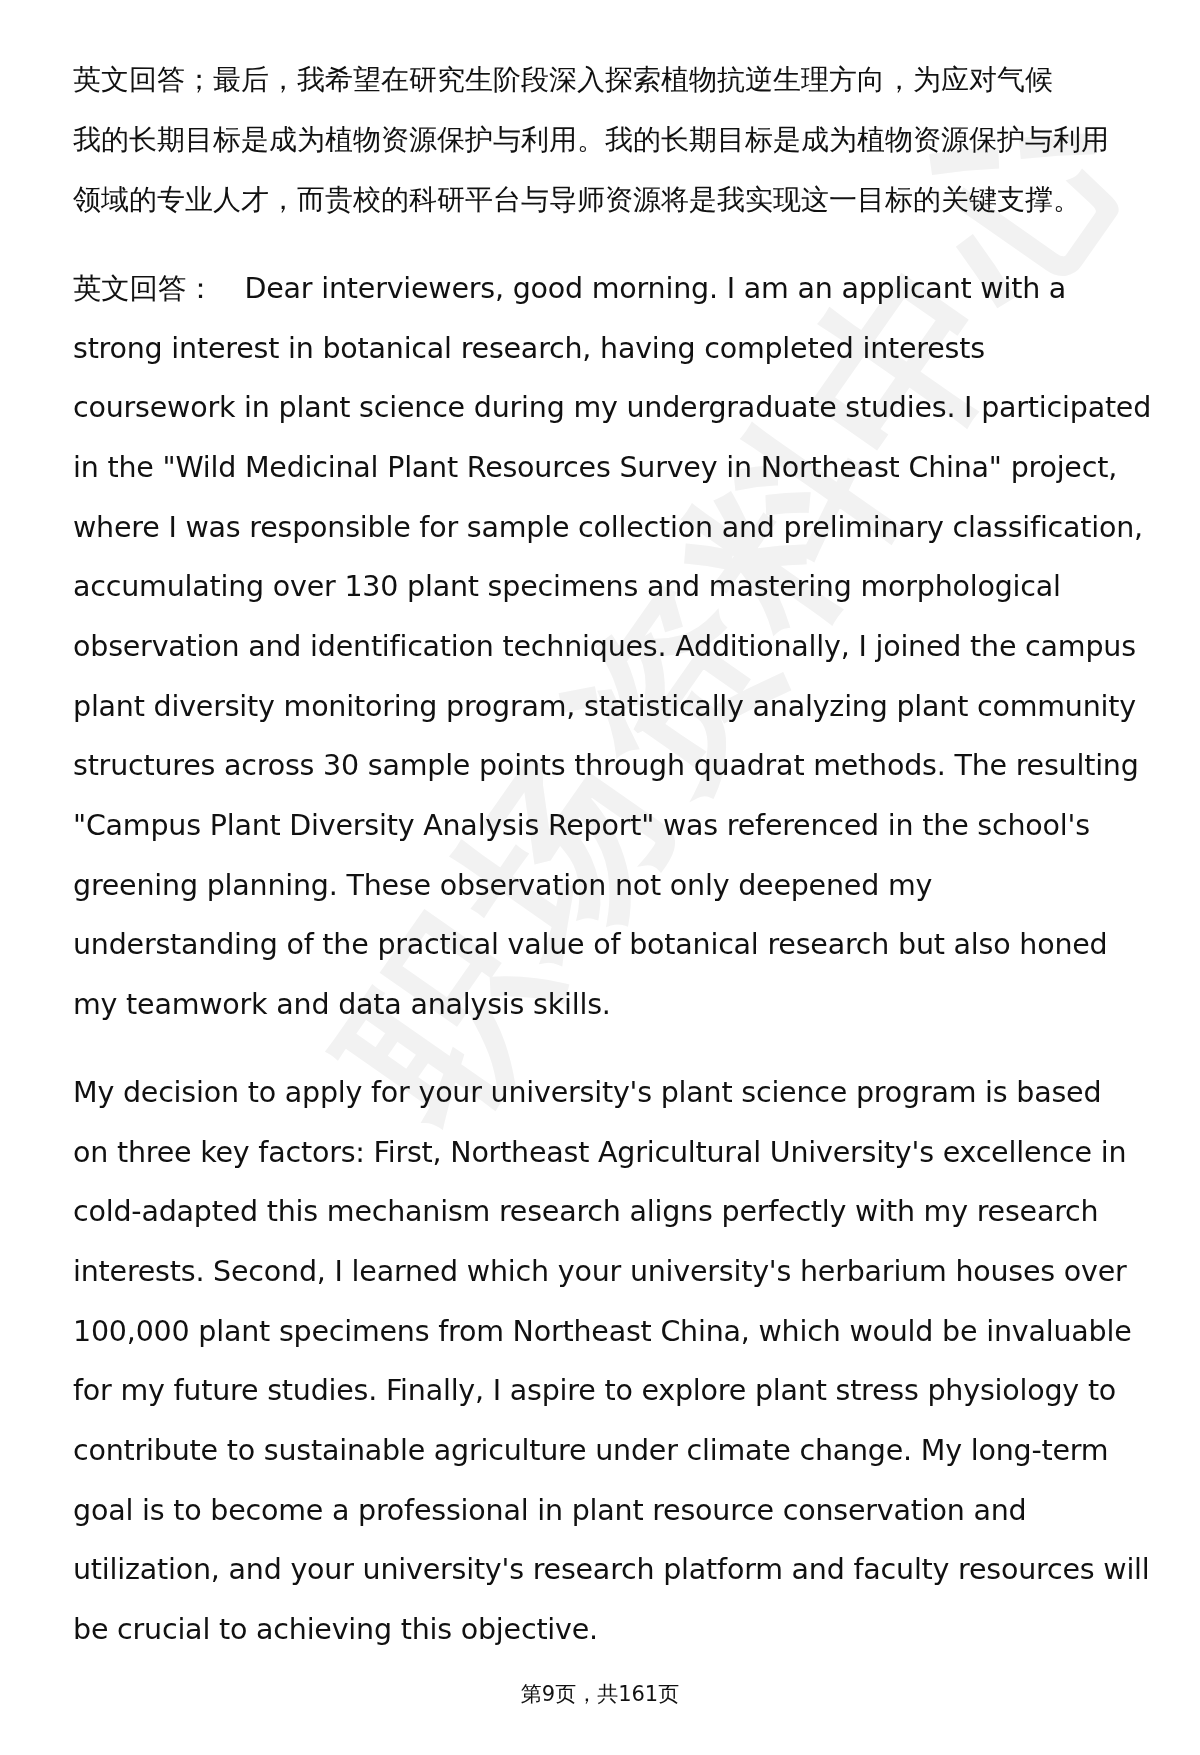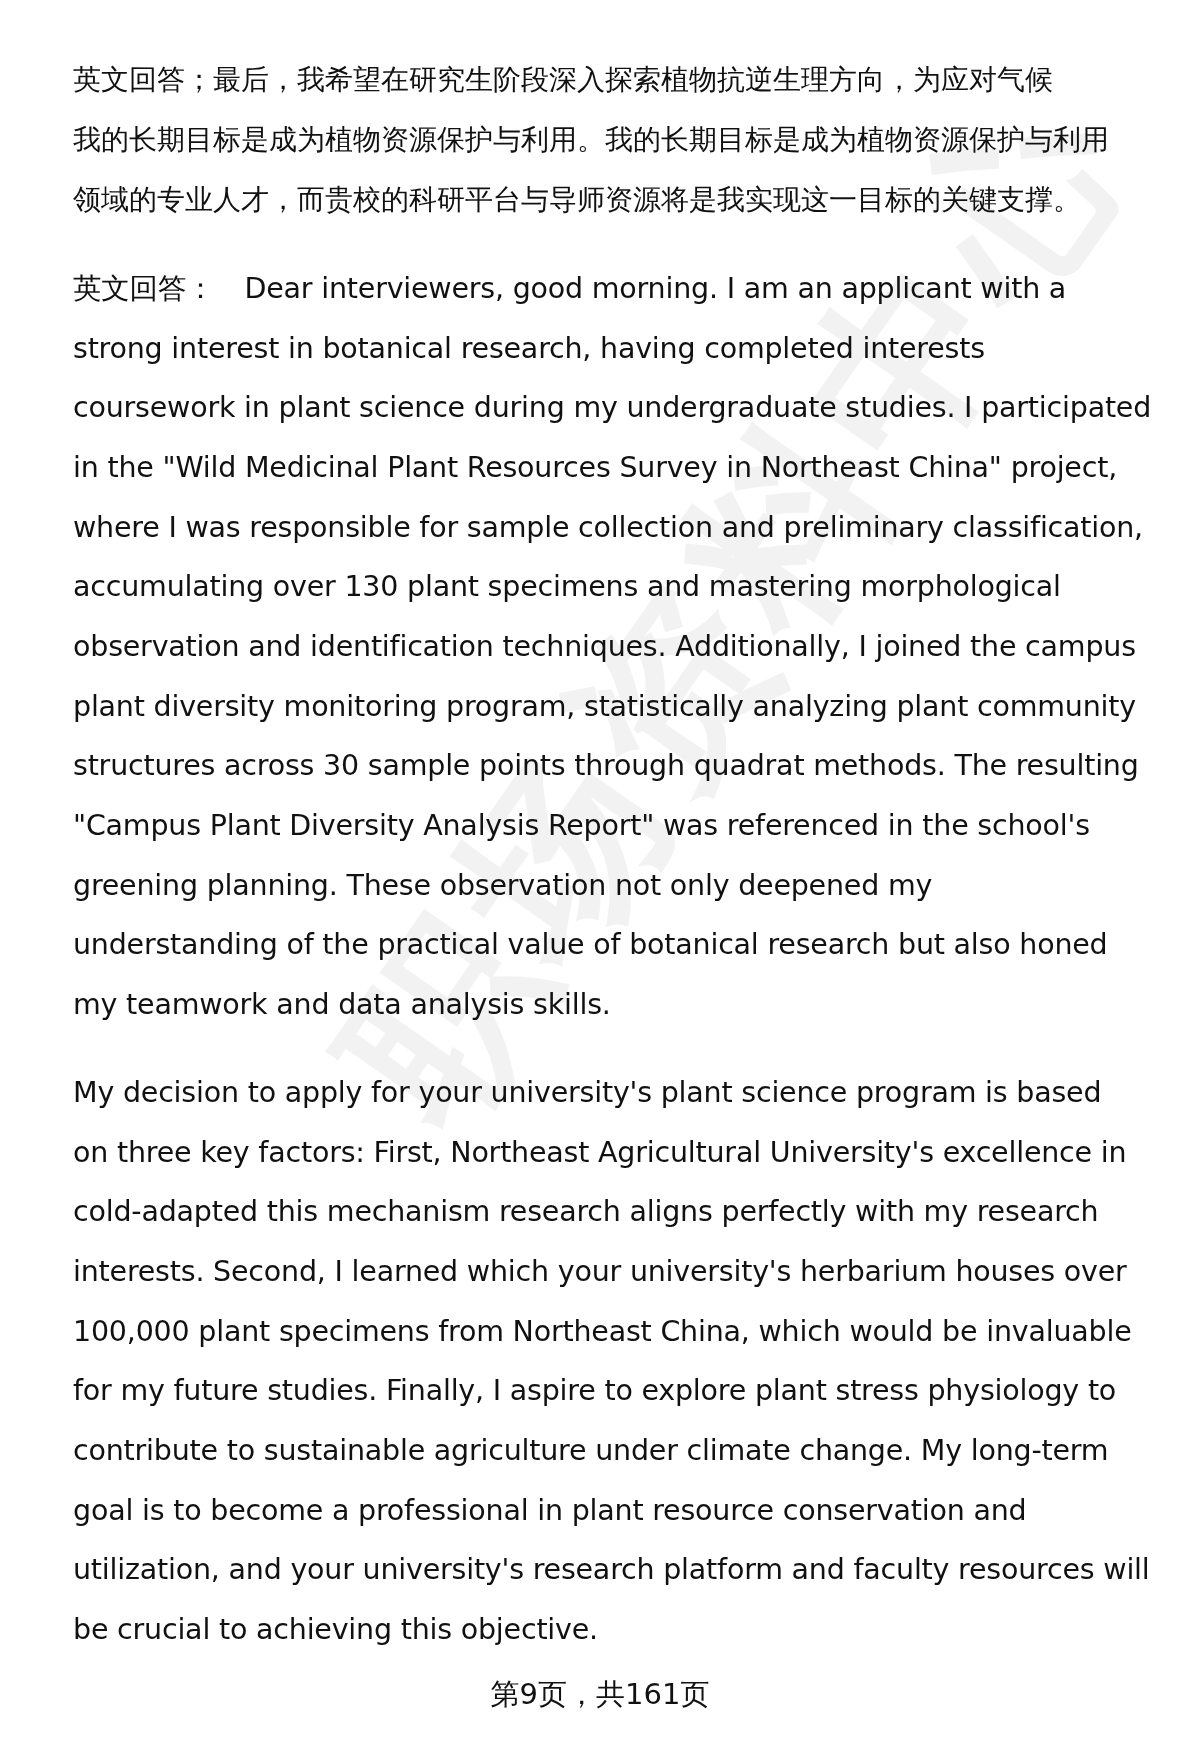--- a/index.html
+++ b/index.html
@@ -8,21 +8,21 @@
   .watermark { position: absolute; left: 180px; top: 560px; width: 1000px;
                font-size: 190px; color: #f2f2f2; transform: rotate(-55deg);
                transform-origin: center; white-space: nowrap; z-index: 0;
                font-weight: bold; letter-spacing: 10px; }
   .page { position: absolute; left: 73px; top: 0; width: 1090px; z-index: 1; }
   .line { position: absolute; left: 0; white-space: nowrap; font-size: 28px;
           line-height: 40px; height: 40px; }
   .en { font-size: 28.5px; letter-spacing: -0.2px; }
   .label { margin-right: 30px; }
   .footer { position: absolute; top: 1674px; left: 0; width: 1200px; text-align: center;
-            font-size: 29px; line-height: 40px; z-index: 1; }
+            font-size: 21px; line-height: 40px; z-index: 1; }
 </style>
 </head>
 <body>
 
 <div class="watermark">职场资料中心</div>
 
 <div class="page">
   <div class="line" style="top:60px">英文回答；最后，我希望在研究生阶段深入探索植物抗逆生理方向，为应对气候</div>
   <div class="line" style="top:120px">我的长期目标是成为植物资源保护与利用。我的长期目标是成为植物资源保护与利用</div>
   <div class="line" style="top:180px">领域的专业人才，而贵校的科研平台与导师资源将是我实现这一目标的关键支撑。</div>

